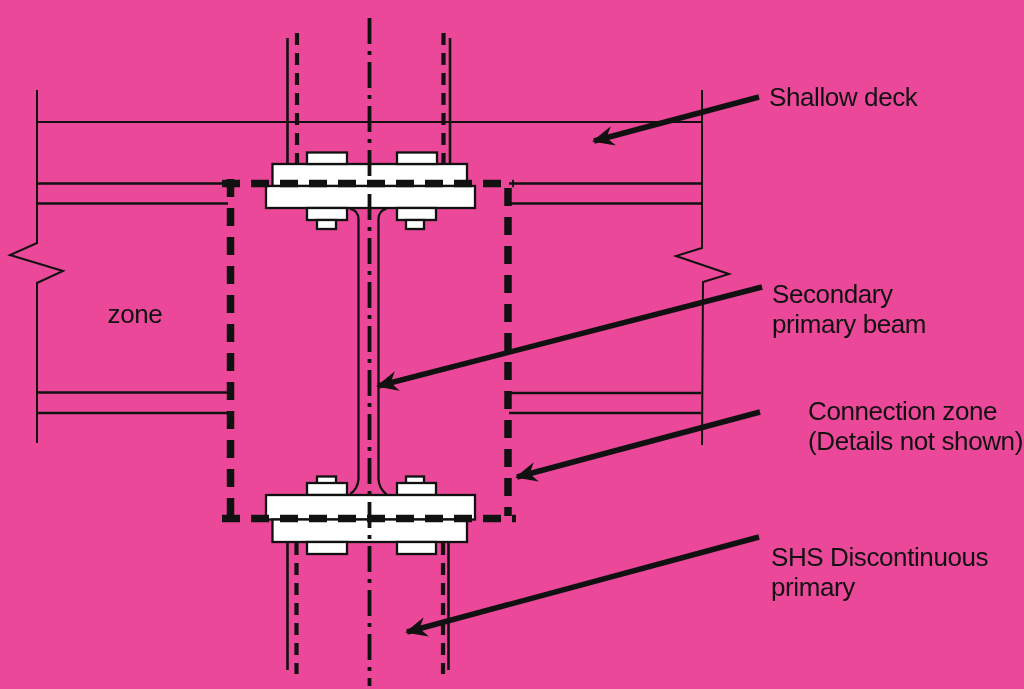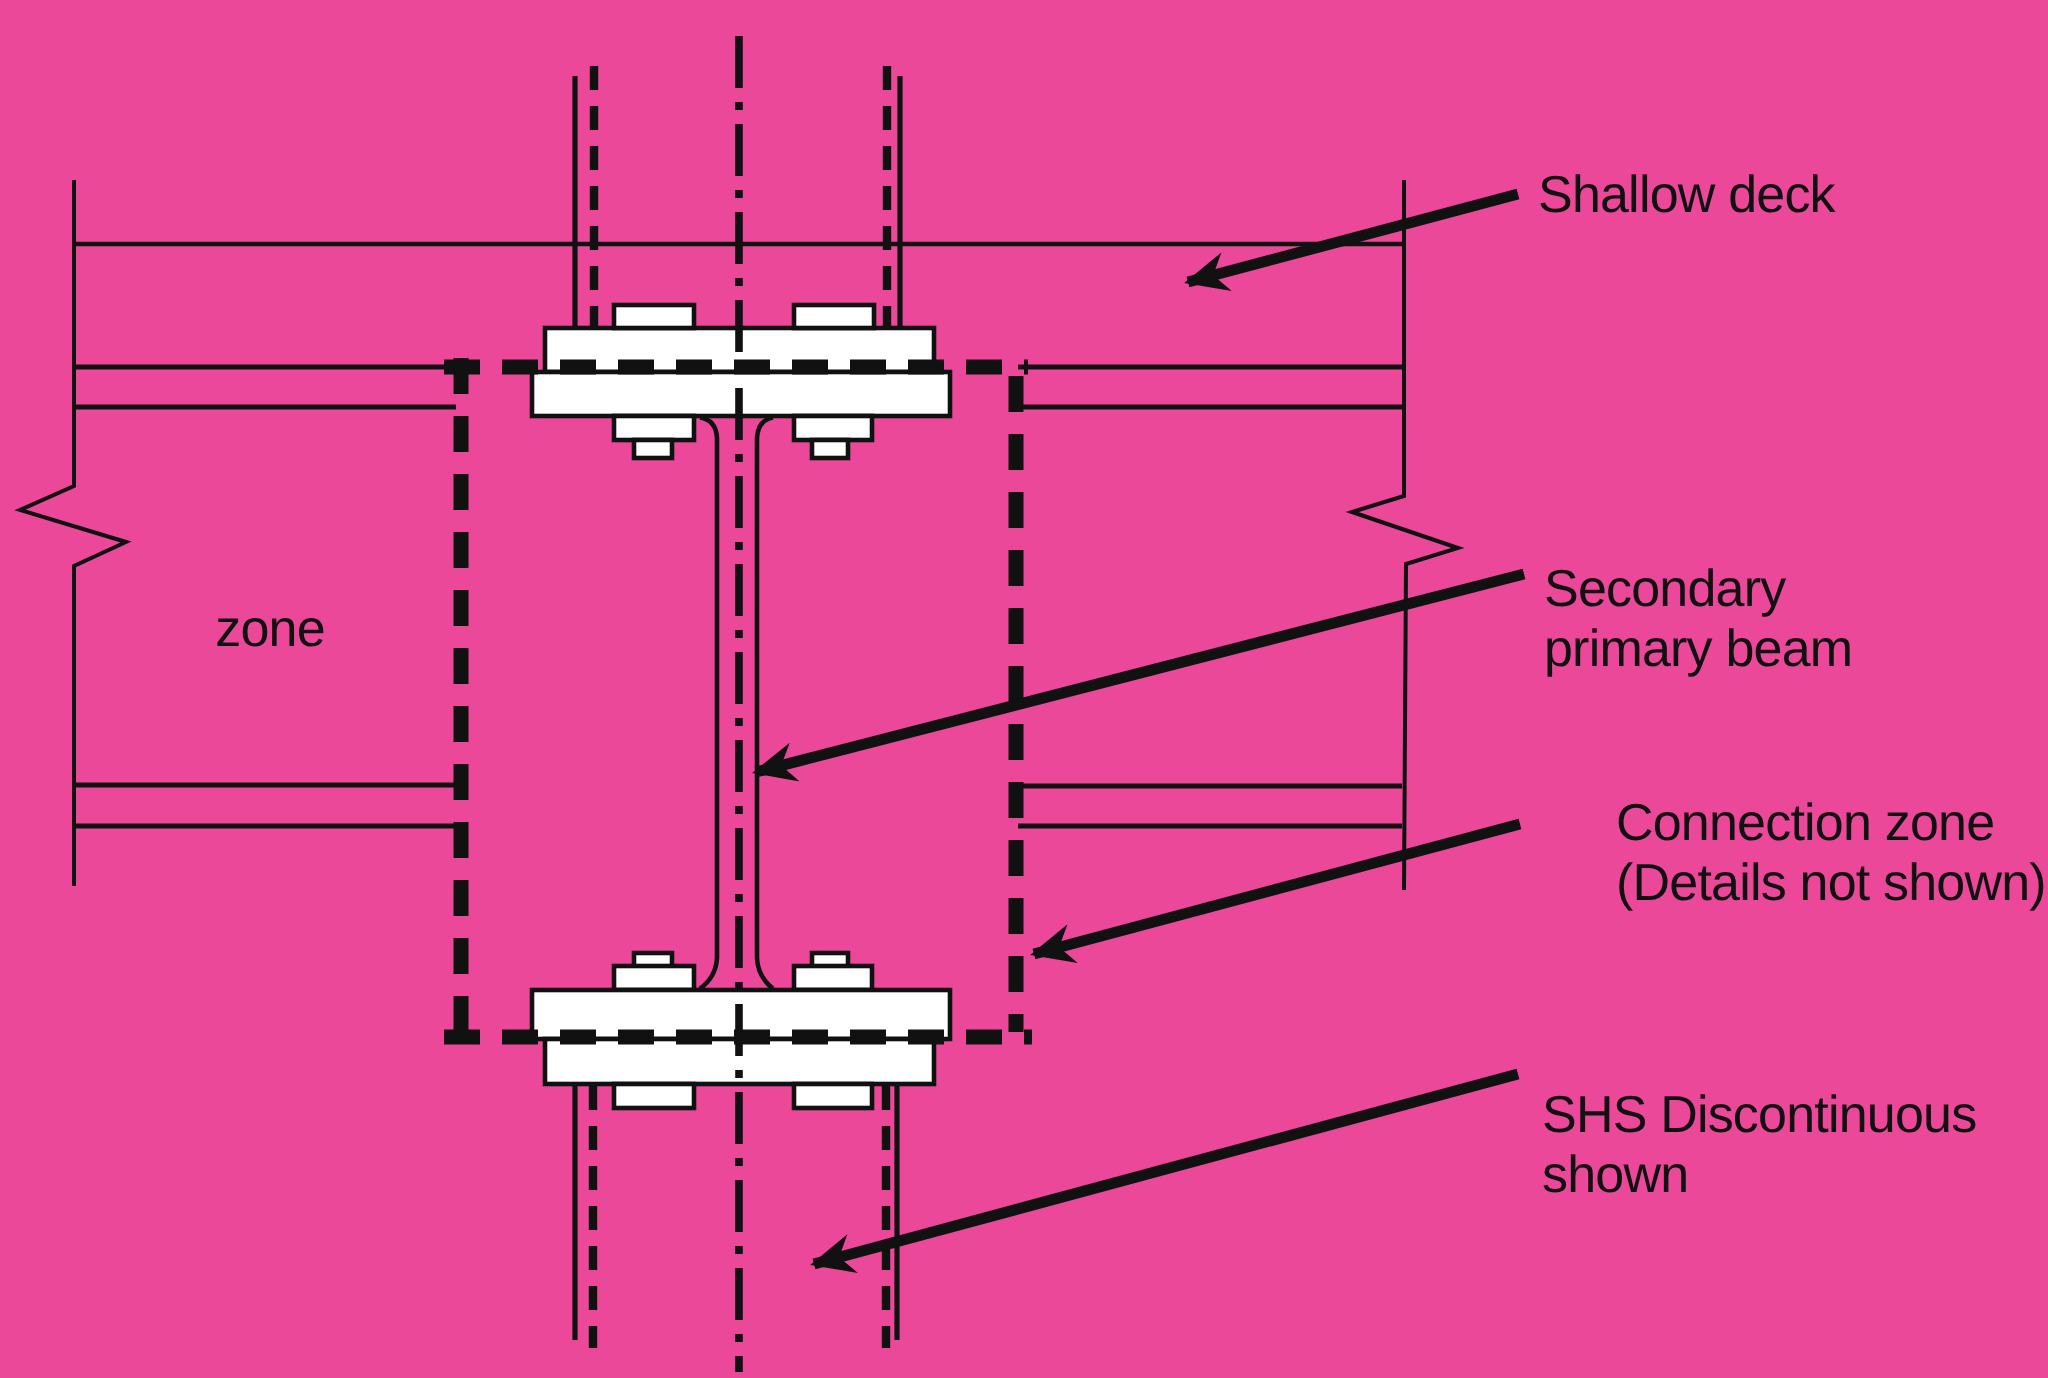--- a/index.html
+++ b/index.html
@@ -128,20 +128,20 @@
     <span>primary beam</span>
   </div>
 
   <div class="lbl" style="left:770px;top:396px;margin-left:38px;">
     <span>Connection zone</span>
     <span>(Details not shown)</span>
   </div>
 
   <div class="lbl" style="left:771px;top:518px;margin-top:24px;">
     <span>SHS Discontinuous</span>
-    <span>shown</span>
+    <span>primary</span>
   </div>
 
   <div class="lbl center" style="left:45px;top:299px;width:180px;line-height:31px;">
     <span>zone</span>
   </div>
 
 </div>
 
 </body></html>

